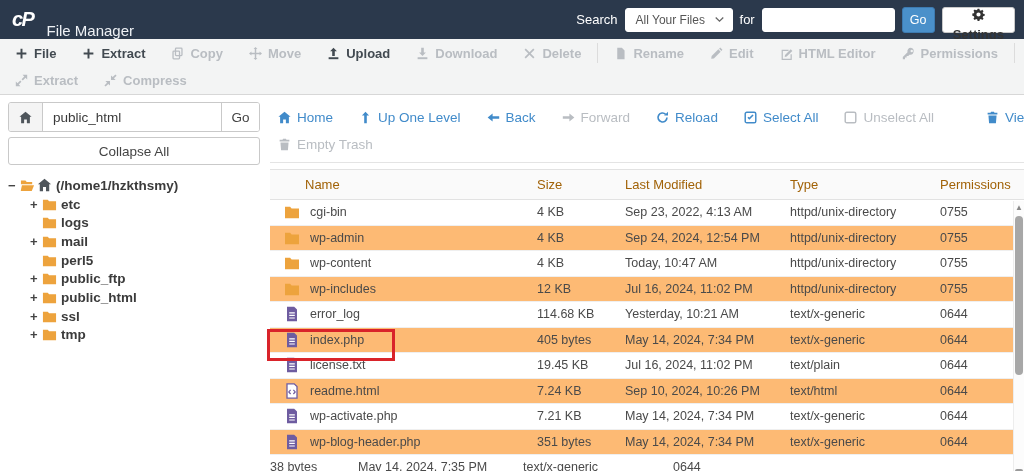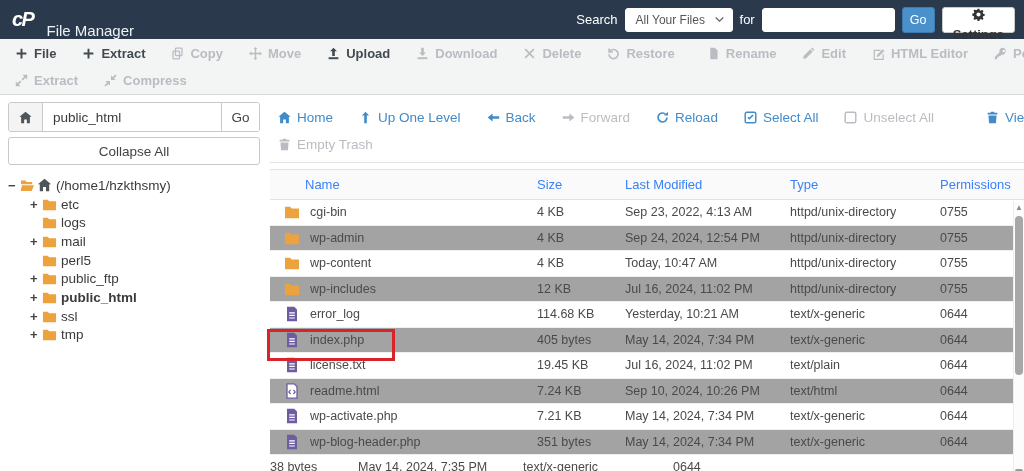--- a/index.html
+++ b/index.html
@@ -43,37 +43,37 @@
   .path-input { flex:1; min-width:0; border:none; outline:none; padding:0 10px; font-size:13.5px;
                 color:#3a3a3a; font-family:inherit; }
   .path-go { width:38px; background:#fff; border:none; border-left:1px solid #c9c9c9; color:#444;
              font-size:13.5px; font-family:inherit; }
   .collapse-all { display:block; width:252px; height:28px; margin-top:5px; background:#fff;
                   border:1px solid #c9c9c9; border-radius:3px; color:#444; font-size:13.5px; font-family:inherit; }
   .tree { margin-top:11px; font-size:13.5px; color:#3b3b3b; }
   .tree-item { display:flex; align-items:center; height:18.7px; cursor:default; }
   .tree-item.bold .tree-label { font-weight:bold; }
   .expander { width:12px; font-weight:bold; font-size:13px; text-align:left; color:#444; }
-  .tree-label { margin-left:4px; }
+  .tree-label { margin-left:4px;font-weight:bold; }
 
   
   .main { flex:1; display:flex; flex-direction:column; padding-left:8px; min-width:0; }
   .filenav { display:flex; align-items:center; gap:26px; padding:10px 8px 5px 8px; font-size:13.5px; }
   .filenav.second { padding:3px 8px 10px 8px; border-bottom:1px solid #e4e4e4; }
   .fn-item { display:flex; align-items:center; gap:6px; color:#418bca; cursor:pointer; white-space:nowrap; }
   .fn-item.disabled { color:#b9bdc2; cursor:default; }
   .fn-divider { width:1px; height:24px; background:#e2e2e2; }
 
   
   .tablewrap { position:relative; margin-top:6px; flex:1; }
   .thead { display:flex; align-items:center; height:31px; border-top:1px solid #e2e2e2;
-           border-bottom:1px solid #e2e2e2; background:#fafafa; color:#3b82f6; font-size:13px; }
+           border-bottom:1px solid #e2e2e2; background:#fafafa; color:#a16207; font-size:13px; }
   .frow { display:flex; align-items:center; height:25.5px; font-size:12.5px; color:#4a4a4a;
           border-bottom:1px solid #efefef; }
-  .frow.alt { background:#a3a3a3; }
+  .frow.alt { background:#fdba74; }
   .c-name { flex:0 0 267px; display:flex; align-items:center; padding-left:14px; gap:10px; position:relative; }
   .thead .c-name { padding-left:35px; }
   .c-size { flex:0 0 88px; }
   .c-mod  { flex:0 0 165px; }
   .c-type { flex:0 0 150px; }
   .c-perm { flex:1; }
   .annotation-box { position:absolute; left:-3px; top:-3px; width:128px; height:32px;
                     border:3px solid #d9232a; pointer-events:none; z-index:5; }
 
   
@@ -180,29 +180,20 @@
         <span>Download</span>
       </div>
       <div class="tb-item disabled">
         <span class="ic">
           <svg viewBox="0 0 16 16" fill="currentColor" xmlns="http://www.w3.org/2000/svg">
             <path d="M3.4 1.9L8 6.5l4.6-4.6 1.5 1.5L9.5 8l4.6 4.6-1.5 1.5L8 9.5l-4.6 4.6-1.5-1.5L6.5 8 1.9 3.4z"></path>
           </svg>
         </span>
         <span>Delete</span>
       </div>
-      <div class="tb-item disabled">
-        <span class="ic">
-          <svg viewBox="0 0 16 16" fill="currentColor" xmlns="http://www.w3.org/2000/svg">
-            <path fill="none" stroke="currentColor" stroke-width="2" d="M2.6 1.8v4.4H7"></path>
-            <path fill="none" stroke="currentColor" stroke-width="2" d="M3.2 5.8A5.6 5.6 0 1 1 2.4 9"></path>
-          </svg>
-        </span>
-        <span>Restore</span>
-      </div>
       <div class="tb-divider"></div>
       <div class="tb-item disabled">
         <span class="ic">
           <svg viewBox="0 0 16 16" fill="currentColor" xmlns="http://www.w3.org/2000/svg">
             <path d="M4 1h5.6L13 4.4V15H4z"></path>
           </svg>
         </span>
         <span>Rename</span>
       </div>
       <div class="tb-item disabled">

